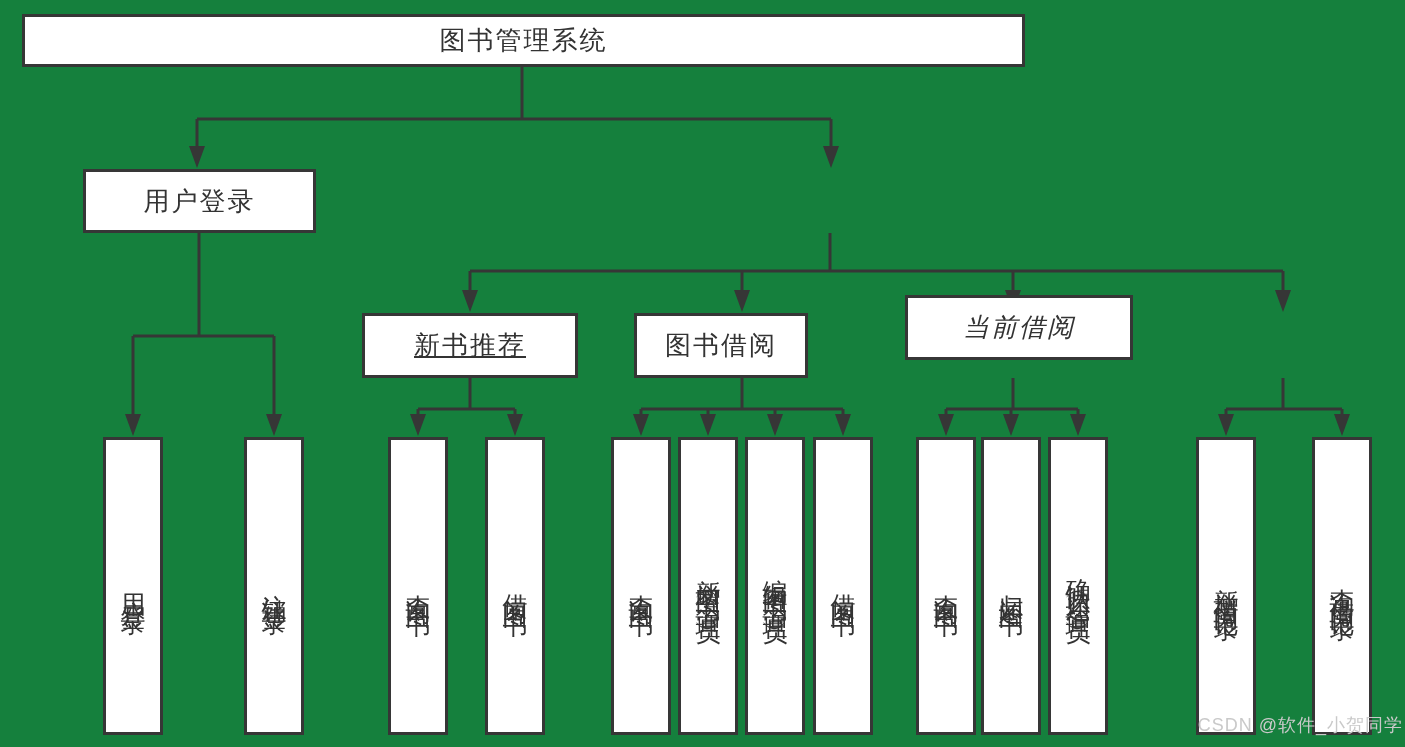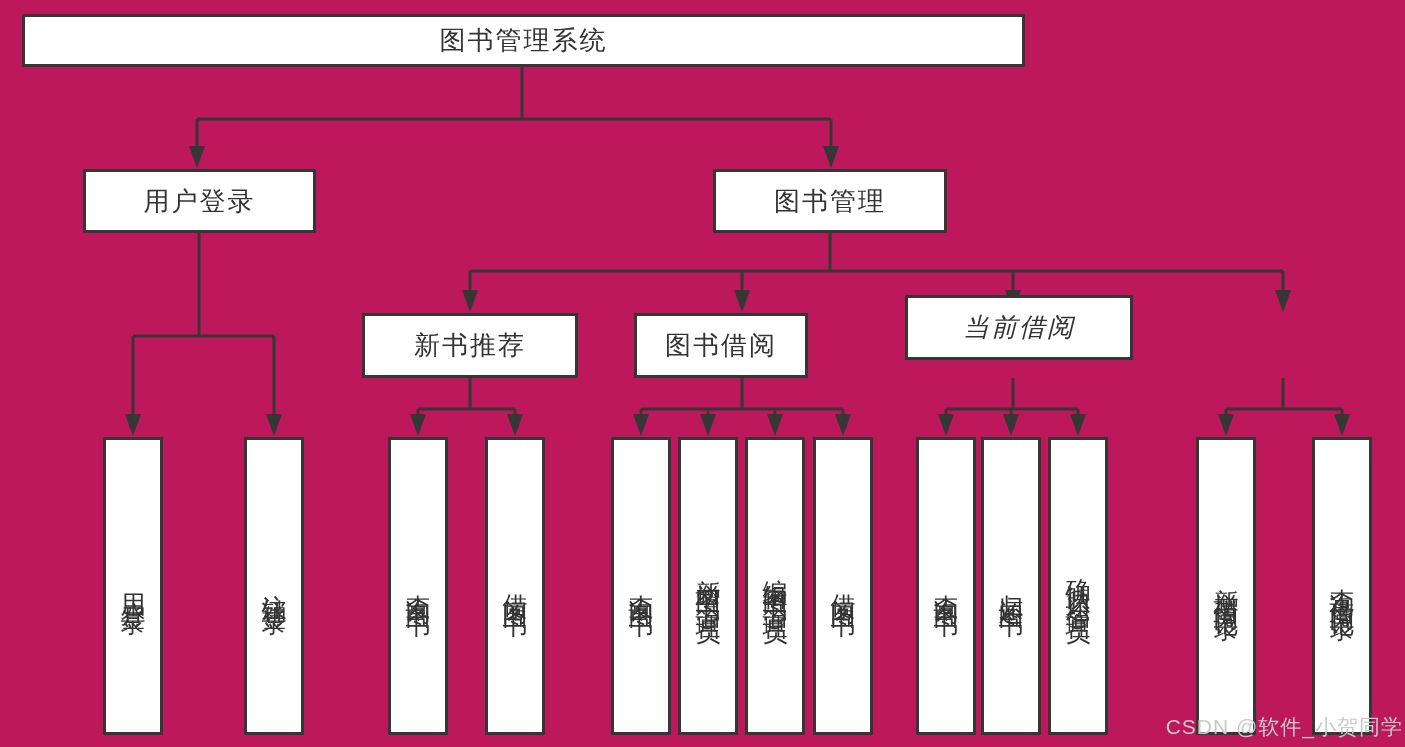--- a/index.html
+++ b/index.html
@@ -5,21 +5,21 @@
   html, body {
     margin: 0;
     padding: 0;
     background: #ffffff;
     font-family: "Liberation Sans", sans-serif;
   }
   .canvas {
     position: relative;
     width: 1405px;
     height: 747px;
-    background: #be185d;
+    background: #15803d;
     overflow: hidden;
   }
   .connectors {
     position: absolute;
     left: 0;
     top: 0;
     width: 1405px;
     height: 747px;
     display: block;
   }
@@ -43,21 +43,21 @@
     text-orientation: mixed;
     font-size: 25px;
     line-height: 1;
     letter-spacing: 6px;
     color: #333333;
   }
   
   .n-root  { left: 22px;   top: 14px;  width: 1003px; height: 53px; }
   .n-user  { left: 83px;   top: 169px; width: 233px;  height: 64px; }
   .n-mgmt  { left: 713px;  top: 169px; width: 234px;  height: 64px; }
-  .n-g0    { left: 362px;  top: 313px; width: 216px;  height: 65px; }
+  .n-g0    { left: 362px;  top: 313px; width: 216px;  height: 65px; text-decoration: underline; }
   .n-g1    { left: 634px;  top: 313px; width: 174px;  height: 65px; }
   .n-g2    { left: 905px;  top: 295px; width: 228px;  height: 65px; font-style: italic; }
   .n-g3    { left: 1176px; top: 313px; width: 213px;  height: 65px; }
   
   .leaf { top: 437px; height: 298px; }
   .n-a1 { left: 103px;  width: 60px; }
   .n-a2 { left: 244px;  width: 60px; }
   .n-b1 { left: 388px;  width: 60px; }
   .n-b2 { left: 485px;  width: 60px; }
   .n-c1 { left: 611px;  width: 60px; }
@@ -66,21 +66,21 @@
   .n-c4 { left: 813px;  width: 60px; }
   .n-d1 { left: 916px;  width: 60px; }
   .n-d2 { left: 981px;  width: 60px; }
   .n-d3 { left: 1048px; width: 60px; }
   .n-e1 { left: 1196px; width: 60px; }
   .n-e2 { left: 1312px; width: 60px; }
   .watermark {
     position: absolute;
     right: 2px;
     top: 713px;
-    font-size: 21px;
+    font-size: 18px;
     color: #c9c9c9;
     letter-spacing: 1px;
     white-space: nowrap;
     z-index: 5;
   }
 </style>
 </head>
 <body>
 
 <div class="canvas">
@@ -121,21 +121,20 @@
       <polygon points="1003,414 1019,414 1011,436"></polygon>
       <polygon points="1070,414 1086,414 1078,436"></polygon>
       <polygon points="1218,414 1234,414 1226,436"></polygon>
       <polygon points="1334,414 1350,414 1342,436"></polygon>
     </g>
   </svg>
 
   <div class="node h n-root">图书管理系统</div>
 
   <div class="node h n-user">用户登录</div>
-  <div class="node h n-mgmt">图书管理</div>
 
   <div class="node h n-g0">新书推荐</div>
   <div class="node h n-g1">图书借阅</div>
   <div class="node h n-g2">当前借阅</div>
 
   <div class="node leaf n-a1">
     <span>用户登录</span>
   </div>
   <div class="node leaf n-a2">
     <span>注销登录</span>

